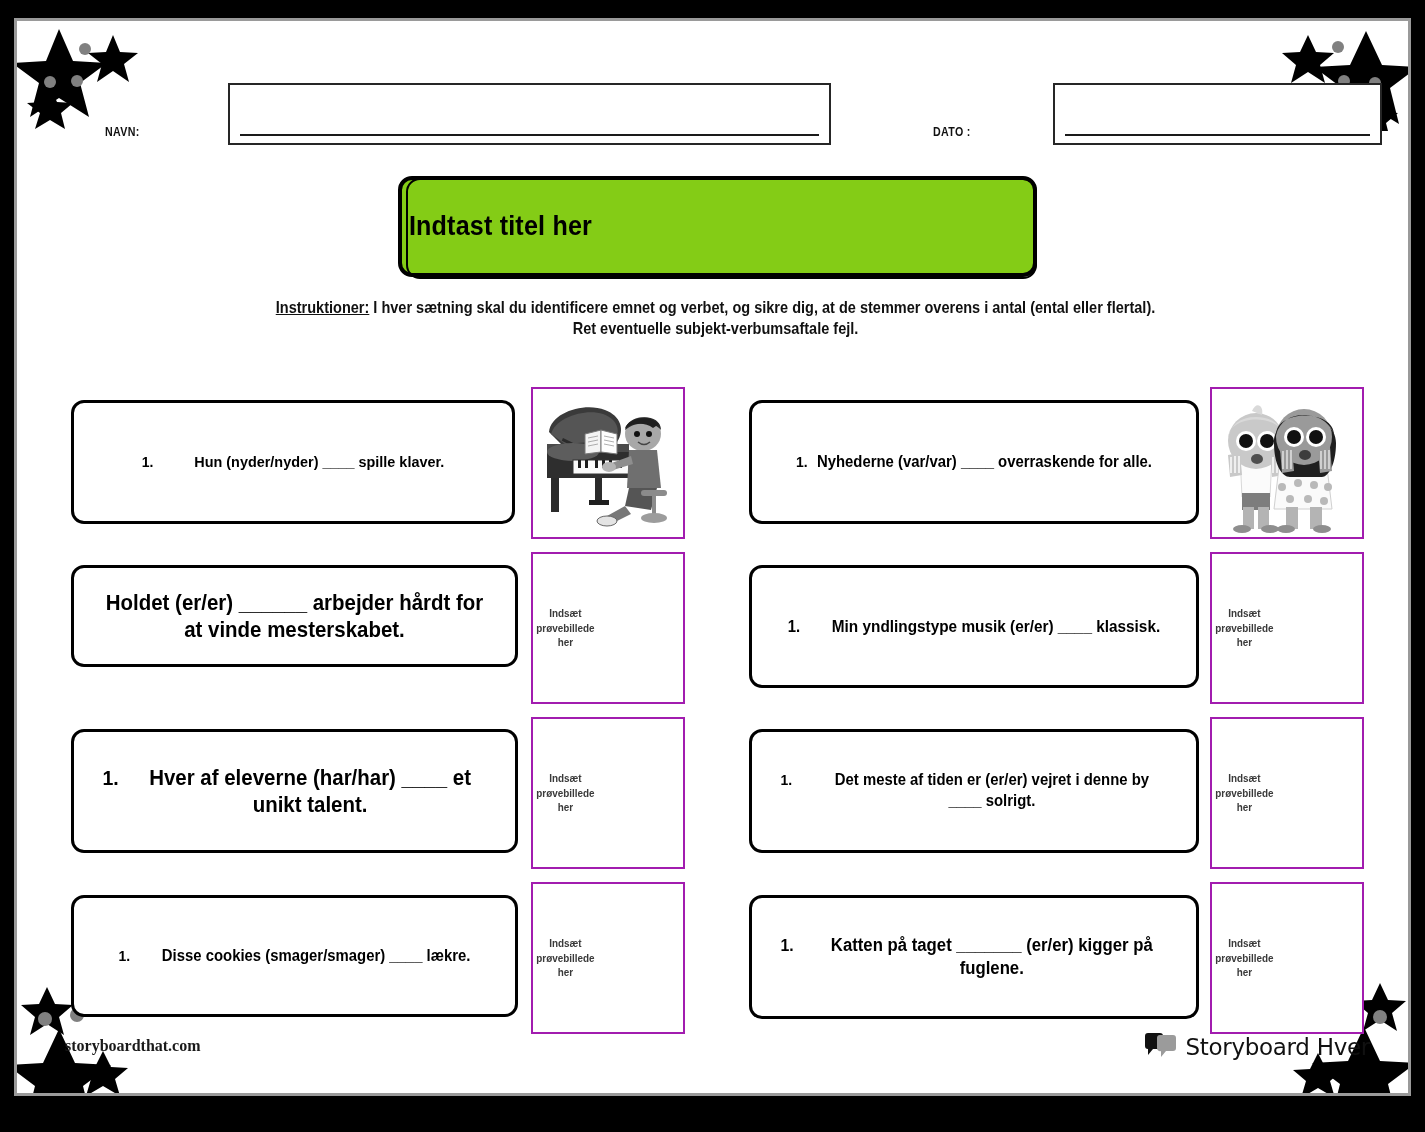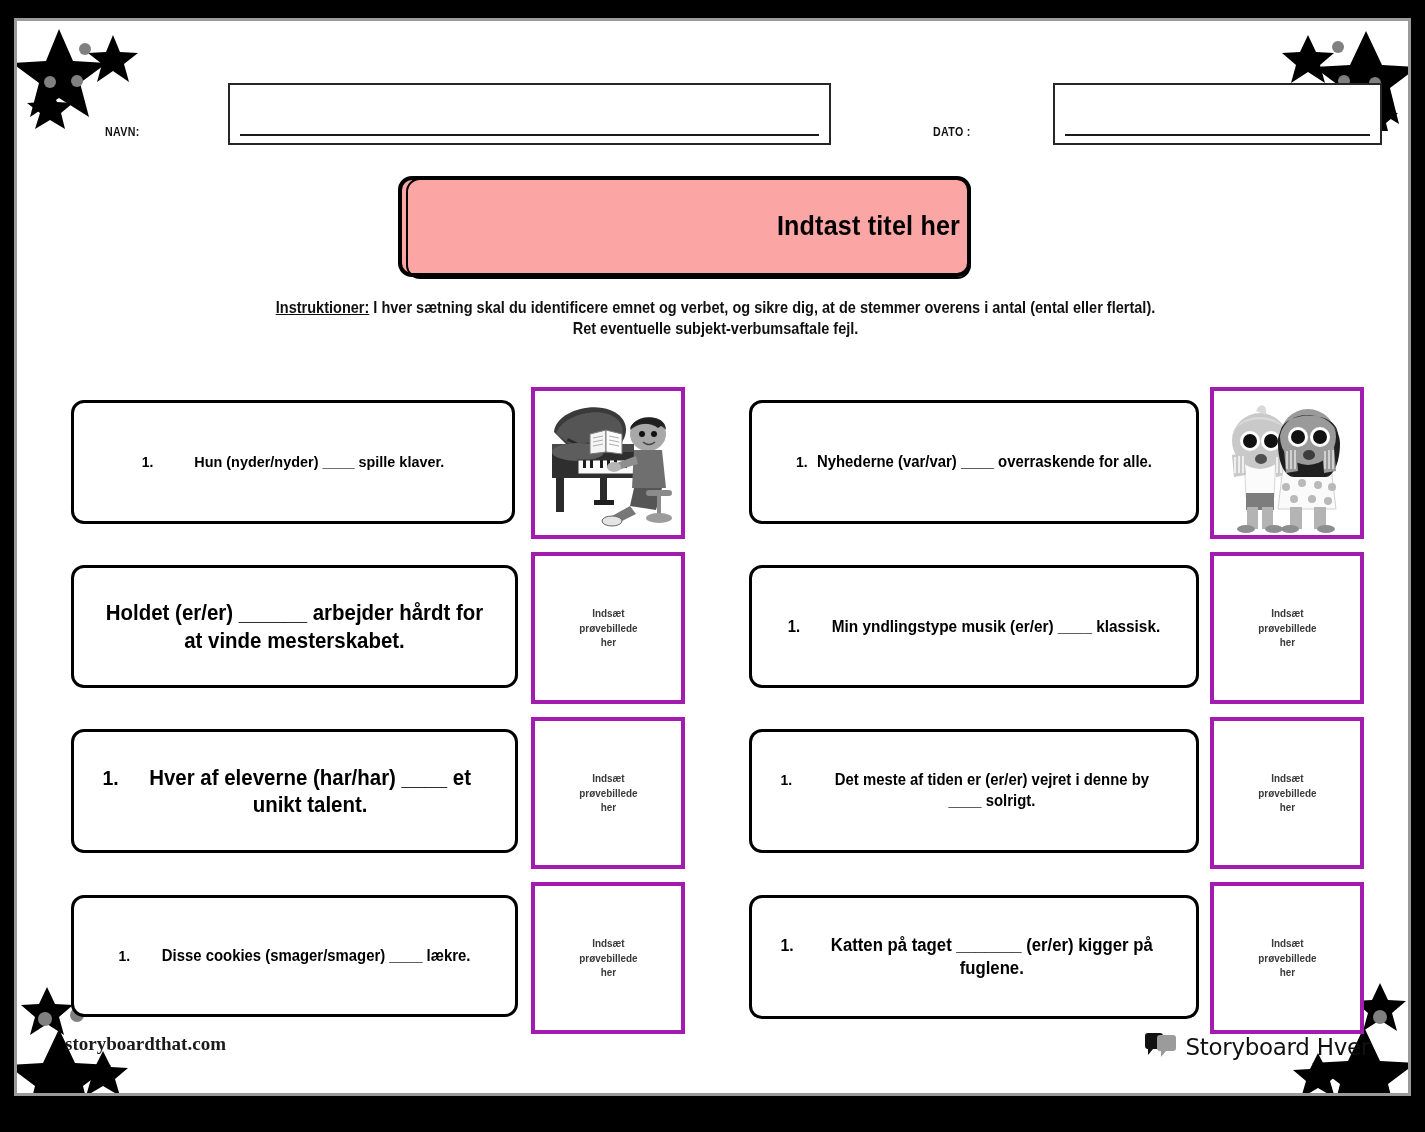--- a/index.html
+++ b/index.html
@@ -78,29 +78,29 @@
   #name-label { left: 88px;  top: 103px; }
   #name-box   { left: 211px; top: 62px;  width: 603px; height: 62px; }
   #date-label { left: 916px; top: 103px; }
   #date-box   { left: 1036px; top: 62px; width: 329px; height: 62px; }
 
   
   #title-box {
     position: absolute;
     left: 381px;
     top: 155px;
-    width: 573px;
+    width: 639px;
     height: 101px;
     border: 4px solid #000000;
     border-radius: 14px;
-    background: #fca5a5;
+    background: #84cc16;
     box-sizing: border-box;
     display: flex;
     align-items: center;
-    justify-content: flex-end;
+    justify-content: flex-start;
   }
   #title-box::before {
     content: "";
     position: absolute;
     left: 4px;
     right: -4px;
     top: -2px;
     bottom: -6px;
     border: 2px solid #000000;
     border-radius: 14px;
@@ -180,44 +180,44 @@
 
   .sz-cat .q-num  { font-size: 17px; margin-right: 24px; }
   .sz-cat .q-text { font-size: 18px; line-height: 1.3; }
 
   .sz-r3 .q-num  { font-size: 15px; margin-right: 26px; }
   .sz-r3 .q-text { font-size: 16px; line-height: 1.3; }
 
   
   .pic-cell {
     position: absolute;
-    border: 4px solid #a21caf;
+    border: 2px solid #a21caf;
     background: #ffffff;
     box-sizing: border-box;
     display: flex;
     align-items: center;
-    justify-content: center;
+    justify-content: flex-start;
     overflow: hidden;
   }
   .pic-placeholder {
     font-size: 11px;
     font-weight: bold;
     color: #3a3a3a;
     text-align: center;
     line-height: 1.32;
     transform: scaleX(0.9);
   }
   .pic-cell svg { display: block; }
 
   
   #footer-url {
     position: absolute;
     left: 48px;
     bottom: 38px;
-    font-size: 19px;
+    font-size: 16px;
     font-weight: bold;
     color: #1a1a1a;
     font-family: "Liberation Serif", serif;
   }
   #footer-logo {
     position: absolute;
     right: 38px;
     bottom: 32px;
     display: flex;
     align-items: center;
@@ -357,21 +357,21 @@
         <path d="M96 94 L124 94 L118 116 L92 112 Z" fill="#555"></path>
         <path d="M92 112 L74 122 L78 130 L98 120 Z" fill="#777"></path>
         <ellipse cx="74" cy="127" rx="10" ry="5" fill="#e4e4e4" stroke="#666" stroke-width="1"></ellipse>
 
         <rect x="108" y="96" width="26" height="6" rx="3" fill="#8b8b8b"></rect>
         <rect x="119" y="100" width="4" height="22" fill="#8b8b8b"></rect>
         <ellipse cx="121" cy="124" rx="13" ry="5" fill="#9c9c9c"></ellipse>
       </svg>
     </div>
 
-    <div class="q-box sz-xl" style="left:54px; top:544px; width:447px; height:123px;">
+    <div class="q-box sz-xl" style="left:54px; top:544px; width:447px; height:102px;">
       <div class="q-inner">
         <span class="q-num"></span>
         <span class="q-text">Holdet (er/er) ______ arbejder hårdt for at vinde mesterskabet.</span>
       </div>
     </div>
     <div class="pic-cell" style="left:514px; top:531px; width:154px; height:152px;">
       <div class="pic-placeholder">
         <span>Indsæt</span><br>
         <span>prøvebillede</span><br>
         <span>her</span>

